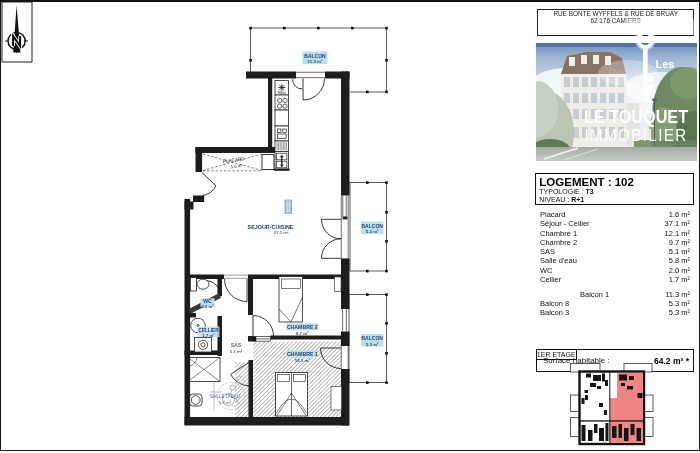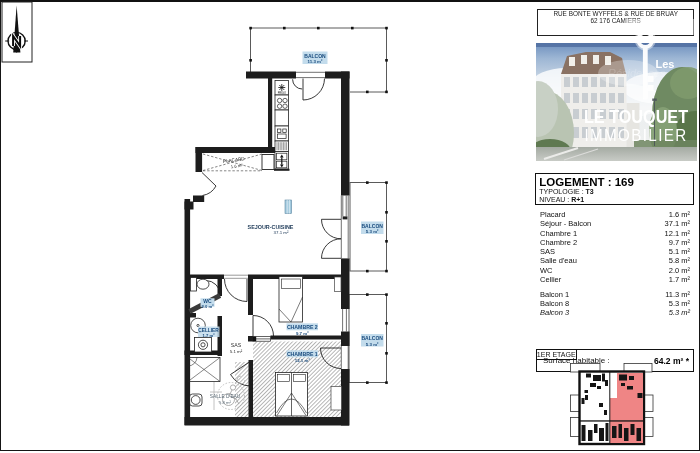--- a/index.html
+++ b/index.html
@@ -405,38 +405,38 @@
   <g opacity="0.96">
     <circle cx="13.3" cy="11.7" r="7.2" fill="none" stroke="#ffffff" stroke-width="3.8"></circle>
     <circle cx="13.3" cy="11.7" r="9.8" fill="none" stroke="#ffffff" stroke-width="1.6" opacity="0.45"></circle>
     <rect x="10.9" y="18.6" width="4.8" height="53" rx="1.5" fill="#ffffff"></rect>
     <rect x="15.7" y="48" width="5.8" height="6" fill="#ffffff"></rect>
     <rect x="15.7" y="57" width="5.8" height="6" fill="#ffffff"></rect>
   </g>
 </svg>
 
 <div class="abs" style="left:535.3px;top:173px;width:158.9px;height:32px;border:1.8px solid #111;box-sizing:border-box;">
-  <div style="font-size:11.5px;font-weight:bold;color:#000;margin:1.5px 0 0 3px;">LOGEMENT : 169</div>
+  <div style="font-size:11.5px;font-weight:bold;color:#000;margin:1.5px 0 0 3px;">LOGEMENT : 102</div>
   <div style="font-size:7px;color:#111;margin:0.6px 0 0 3px;">TYPOLOGIE : <b>T3</b></div>
   <div style="font-size:7px;color:#111;margin:1px 0 0 3px;">NIVEAU : <b>R+1</b></div>
 </div>
 
 <div class="abs" style="left:540px;top:210px;width:150px;font-size:7.5px;color:#111;">
   <div style="position:relative;height:9.3px;"><span>Placard</span><span style="position:absolute;right:0;">1.6 m²</span></div>
-  <div style="position:relative;height:9.3px;"><span>Séjour - Balcon</span><span style="position:absolute;right:0;">37.1 m²</span></div>
+  <div style="position:relative;height:9.3px;"><span>Séjour - Cellier</span><span style="position:absolute;right:0;">37.1 m²</span></div>
   <div style="position:relative;height:9.3px;"><span>Chambre 1</span><span style="position:absolute;right:0;">12.1 m²</span></div>
   <div style="position:relative;height:9.3px;"><span>Chambre 2</span><span style="position:absolute;right:0;">9.7 m²</span></div>
   <div style="position:relative;height:9.3px;"><span>SAS</span><span style="position:absolute;right:0;">5.1 m²</span></div>
   <div style="position:relative;height:9.3px;"><span>Salle d'eau</span><span style="position:absolute;right:0;">5.8 m²</span></div>
   <div style="position:relative;height:9.3px;"><span>WC</span><span style="position:absolute;right:0;">2.0 m²</span></div>
   <div style="position:relative;height:9.3px;"><span>Cellier</span><span style="position:absolute;right:0;">1.7 m²</span></div>
   <div style="height:5.5px;"></div>
-  <div style="position:relative;height:9.3px;"><span>Balcon 1</span><span style="position:absolute;right:0;">11.3 m²</span></div>
+  <div style="position:relative;height:9.3px;margin-left:40px;"><span>Balcon 1</span><span style="position:absolute;right:0;">11.3 m²</span></div>
   <div style="position:relative;height:9.3px;"><span>Balcon 8</span><span style="position:absolute;right:0;">5.3 m²</span></div>
-  <div style="position:relative;height:9.3px;font-style:italic;"><span>Balcon 3</span><span style="position:absolute;right:0;">5.3 m²</span></div>
+  <div style="position:relative;height:9.3px;"><span>Balcon 3</span><span style="position:absolute;right:0;">5.3 m²</span></div>
 </div>
 
 <div class="abs" style="left:536px;top:321px;width:158px;height:22.5px;border:1.4px solid #111;box-sizing:border-box;margin-top:28px;">
   <span class="abs" style="left:6px;top:6px;font-size:8px;color:#111;">Surface habitable :</span>
   <span class="abs" style="right:4px;top:5.5px;font-size:8.5px;font-weight:bold;color:#000;">64.2 m² *</span>
 </div>
 
 <div class="abs" style="left:535.5px;top:349px;width:41.5px;height:10.5px;border:1px solid #111;box-sizing:border-box;font-size:7px;color:#111;text-align:center;line-height:9px;white-space:nowrap;">1ER ETAGE</div>
 
 <svg class="abs" style="left:565px;top:360px;" width="95" height="88" viewBox="565 360 95 88">

